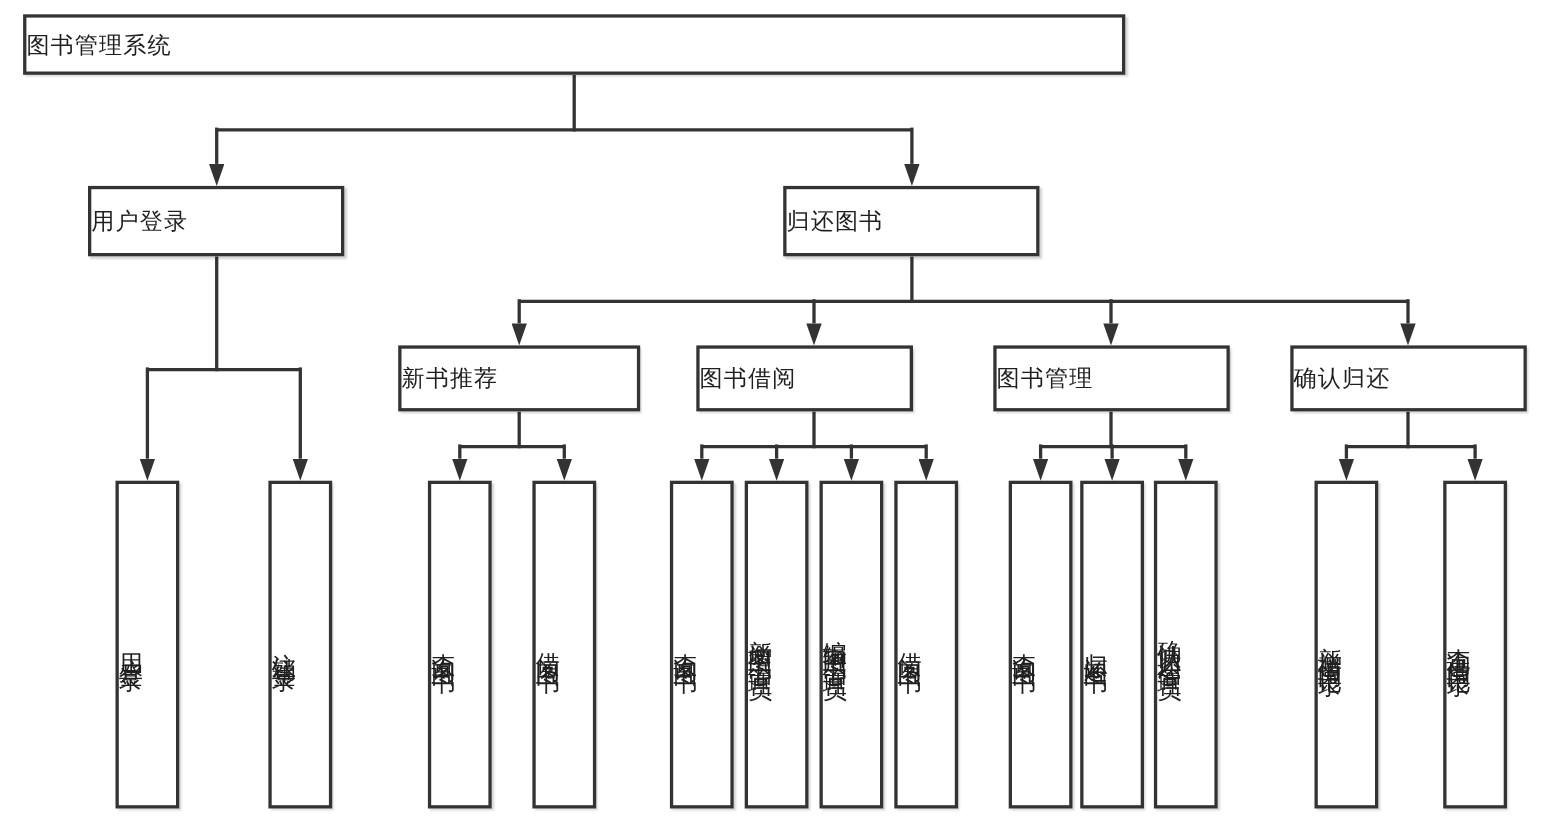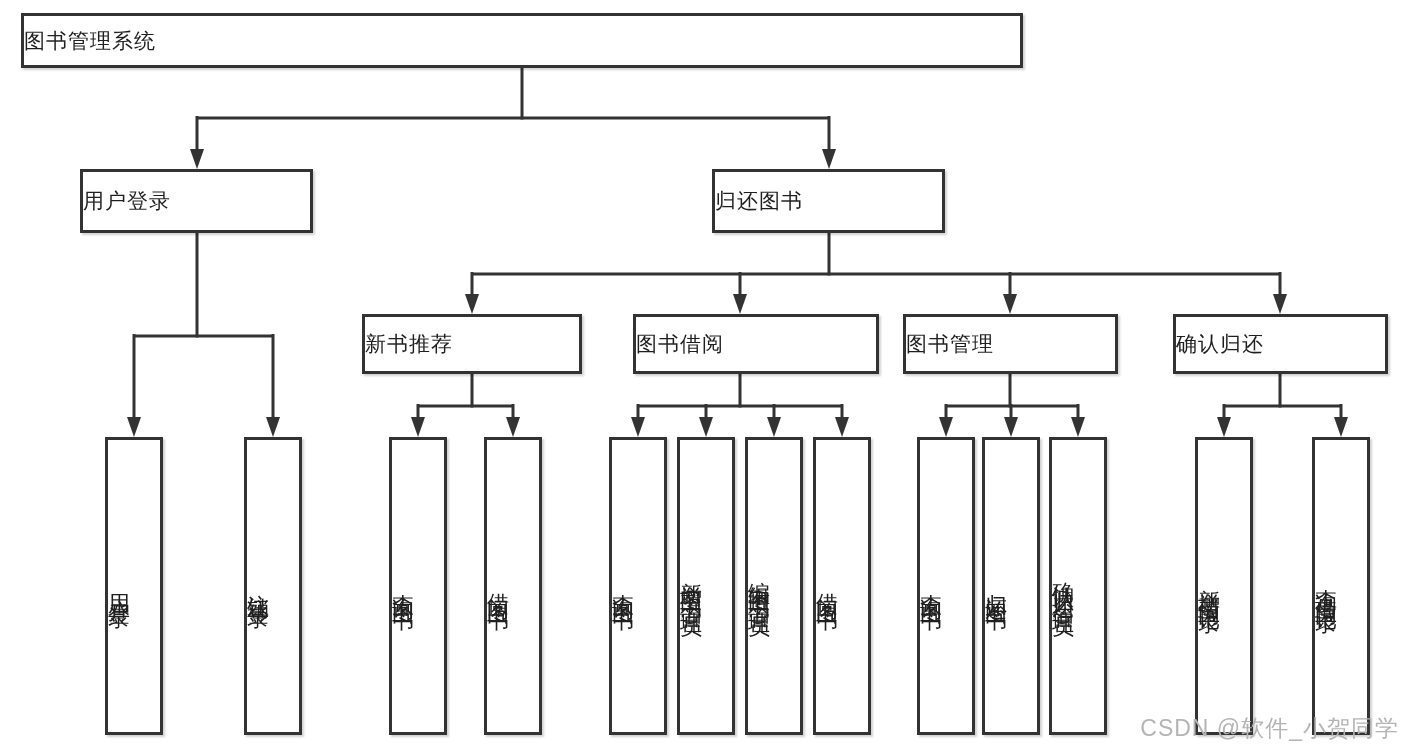--- a/index.html
+++ b/index.html
@@ -104,21 +104,21 @@
   <div class="node hnode" style="left:80px;top:169px;width:233px;height:64px;">
     <span>用户登录</span>
   </div>
   <div class="node hnode" style="left:712px;top:169px;width:233px;height:64px;">
     <span>归还图书</span>
   </div>
 
   <div class="node hnode" style="left:362px;top:314px;width:220px;height:60px;">
     <span>新书推荐</span>
   </div>
-  <div class="node hnode" style="left:633px;top:314px;width:246px;height:60px;">
+  <div class="node hnode" style="left:633px;top:314px;width:197px;height:60px;">
     <span>图书借阅</span>
   </div>
   <div class="node hnode" style="left:903px;top:314px;width:215px;height:60px;">
     <span>图书管理</span>
   </div>
   <div class="node hnode" style="left:1173px;top:314px;width:215px;height:60px;">
     <span>确认归还</span>
   </div>
 
   <div class="node vnode" style="left:105px;">
@@ -158,14 +158,13 @@
     <span>确认归还（管理员）</span>
   </div>
 
   <div class="node vnode" style="left:1195px;">
     <span>新增借阅记录</span>
   </div>
   <div class="node vnode" style="left:1312px;">
     <span>查询借阅记录</span>
   </div>
 
-  <div class="watermark">CSDN @软件_小贺同学</div>
 </div>
 
 </body></html>

